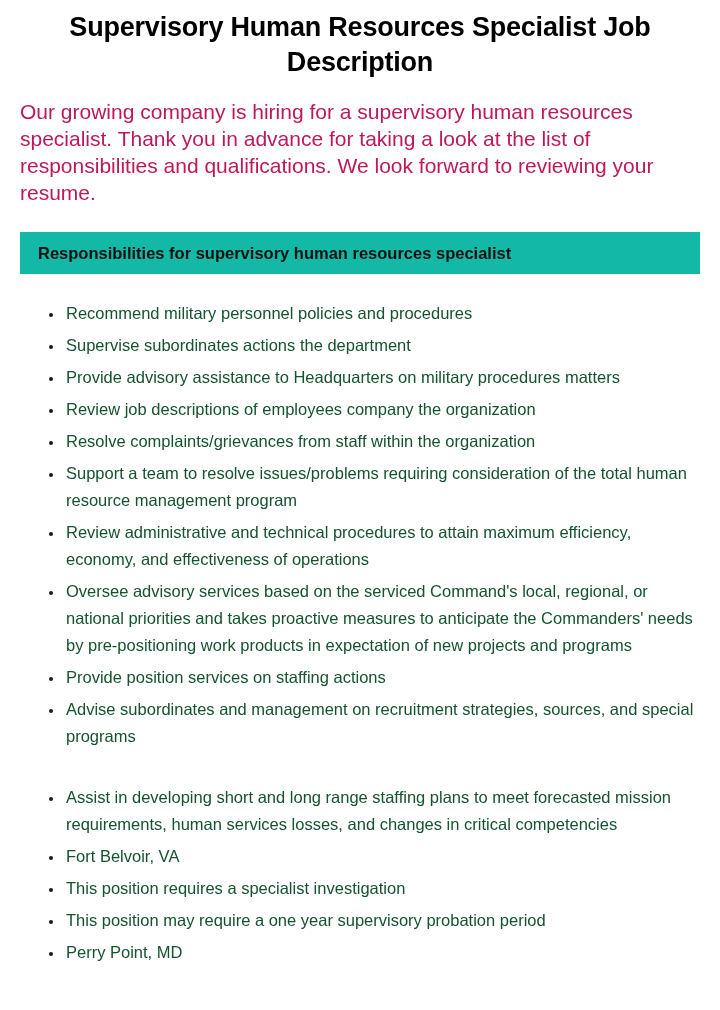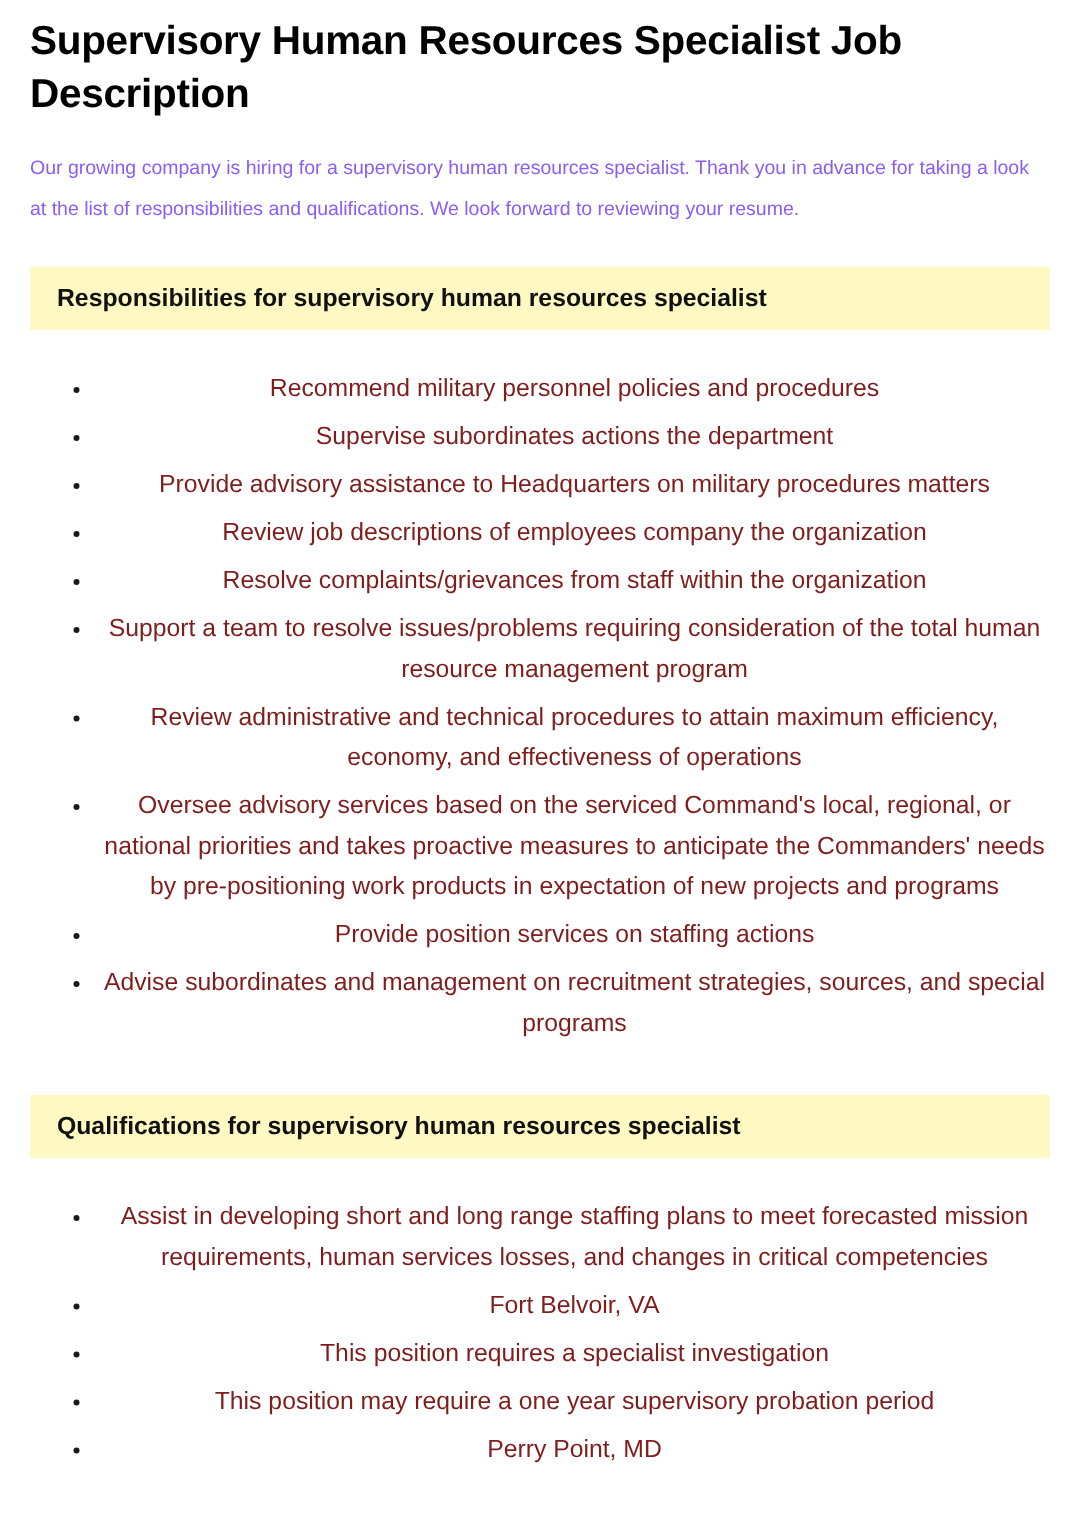--- a/index.html
+++ b/index.html
@@ -15,51 +15,50 @@
     color: #1a1a1a;
     -webkit-font-smoothing: antialiased;
   }
   .page {
     padding: 6px 20px 30px 20px;
   }
   .doc-title {
     font-size: 27px;
     line-height: 35px;
     font-weight: 700;
-    text-align: left;
+    text-align: center;
     color: #000000;
     margin: 4px 0 18px 0;
     letter-spacing: -0.2px;
   }
   .intro {
-    font-size: 13px;
+    font-size: 21px;
     line-height: 27px;
     margin: 0 0 26px 0;
-    color: #8b5cf6;
+    color: #be185d;
   }
   .section-header {
-    background: #fef9c3;
+    background: #14b8a6;
     font-size: 16.5px;
     font-weight: 700;
     color: #111111;
     padding: 10px 18px;
     line-height: 22px;
   }
   ul.bullet-list {
     margin: 26px 0 34px 0;
     padding: 0 0 0 44px;
     list-style: disc outside;
   }
   ul.bullet-list li {
     font-size: 16.5px;
     line-height: 27px;
     margin: 0 0 5px 0;
     padding-left: 2px;
-    color: #7f1d1d;
-    text-align: center;
+    color: #14532d;
   }
   ul.bullet-list li::marker {
     color: #1a1a1a;
     font-size: 14px;
   }
   .section { margin: 0; }
   .qual-list { margin-bottom: 10px; }
 </style>
 </head>
 <body>
@@ -81,21 +80,20 @@
       <li>Resolve complaints/grievances from staff within the organization</li>
       <li>Support a team to resolve issues/problems requiring consideration of the total human resource management program</li>
       <li>Review administrative and technical procedures to attain maximum efficiency, economy, and effectiveness of operations</li>
       <li>Oversee advisory services based on the serviced Command's local, regional, or national priorities and takes proactive measures to anticipate the Commanders' needs by pre-positioning work products in expectation of new projects and programs</li>
       <li>Provide position services on staffing actions</li>
       <li>Advise subordinates and management on recruitment strategies, sources, and special programs</li>
     </ul>
   </div>
 
   <div class="section">
-    <div class="section-header">Qualifications for supervisory human resources specialist</div>
 
     <ul class="bullet-list qual-list">
       <li>Assist in developing short and long range staffing plans to meet forecasted mission requirements, human services losses, and changes in critical competencies</li>
       <li>Fort Belvoir, VA</li>
       <li>This position requires a specialist investigation</li>
       <li>This position may require a one year supervisory probation period</li>
       <li>Perry Point, MD</li>
 
     </ul>
   </div>

